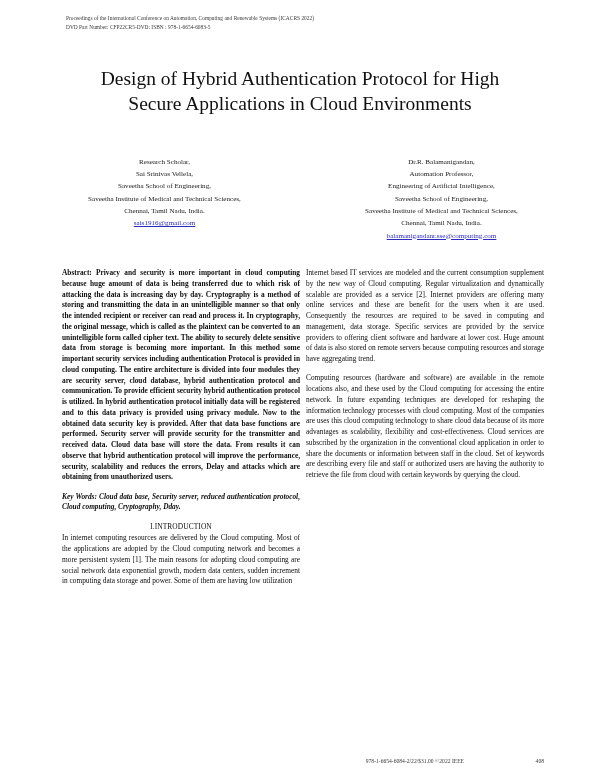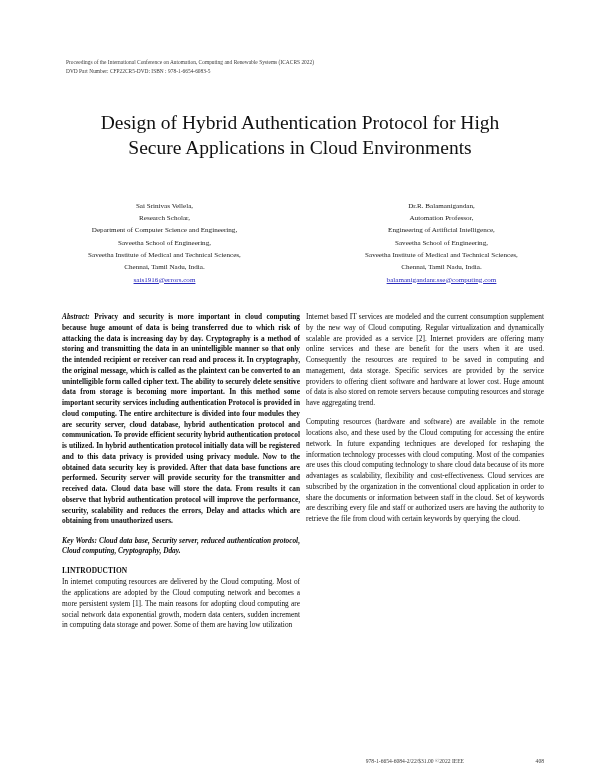--- a/index.html
+++ b/index.html
@@ -12,21 +12,20 @@
     height: 776px;
     font-family: "Liberation Serif", "DejaVu Serif", serif;
     color: #000000;
     position: relative;
     overflow: hidden;
   }
   .page {
     position: absolute;
     inset: 0;
     padding: 4px;
-    margin-top: 44px;
   }
 
   
   .conf-header {
     position: absolute;
     top: 14px;
     left: 66px;
     right: 56px;
     font-size: 5.4px;
     line-height: 1.72;
@@ -95,33 +94,32 @@
   }
   .col p { margin: 0 0 8.5px 0; }
   .col p.tight { margin-bottom: 0; }
 
   .abstract-body {
     font-weight: bold;
     text-align: justify;
   }
   .abstract-label {
     font-weight: bold;
-    font-style: italic;
   }
   .keywords {
     font-weight: bold;
     font-style: italic;
     text-align: justify;
     margin: 0 0 2px 0;
   }
   .section-heading {
-    text-align: left;
+    text-align: center;
     font-size: 7.4px;
     margin: 1px 0 1px 0;
-    font-weight: 700;
+    font-weight: 400;
     letter-spacing: 0.1px;
   }
 
   
   .footer {
     position: absolute;
     left: 62px;
     right: 56px;
     bottom: 18px;
     display: flex;
@@ -148,27 +146,26 @@
   <div class="conf-header">
     <div>Proceedings of the International Conference on Automation, Computing and Renewable Systems (ICACRS 2022)</div>
     <div>DVD Part Number: CFP22CR5-DVD: ISBN : 978-1-6654-6083-5</div>
   </div>
 
   <div class="title">Design of Hybrid Authentication Protocol for High Secure Applications in Cloud Environments</div>
 
   <div class="authors">
 
     <div class="author-block">
+      <span class="line">Research Scholar,</span>
       <span class="line">Sai Srinivas Vellela,</span>
-      <span class="line">Research Scholar,</span>
-      <span class="line">Department of Computer Science and Engineering,</span>
       <span class="line">Saveetha School of Engineering,</span>
       <span class="line">Saveetha Institute of Medical and Technical Sciences,</span>
       <span class="line">Chennai, Tamil Nadu, India.</span>
-      <a class="email" href="#">sais1916@errors.com</a>
+      <a class="email" href="#">sais1916@gmail.com</a>
     </div>
 
     <div class="author-block">
       <span class="line">Dr.R. Balamanigandan,</span>
       <span class="line">Automation Professor,</span>
       <span class="line">Engineering of Artificial Intelligence,</span>
       <span class="line">Saveetha School of Engineering,</span>
       <span class="line">Saveetha Institute of Medical and Technical Sciences,</span>
       <span class="line">Chennai, Tamil Nadu, India.</span>
       <a class="email" href="#">balamanigandanr.sse@computing.com</a>

